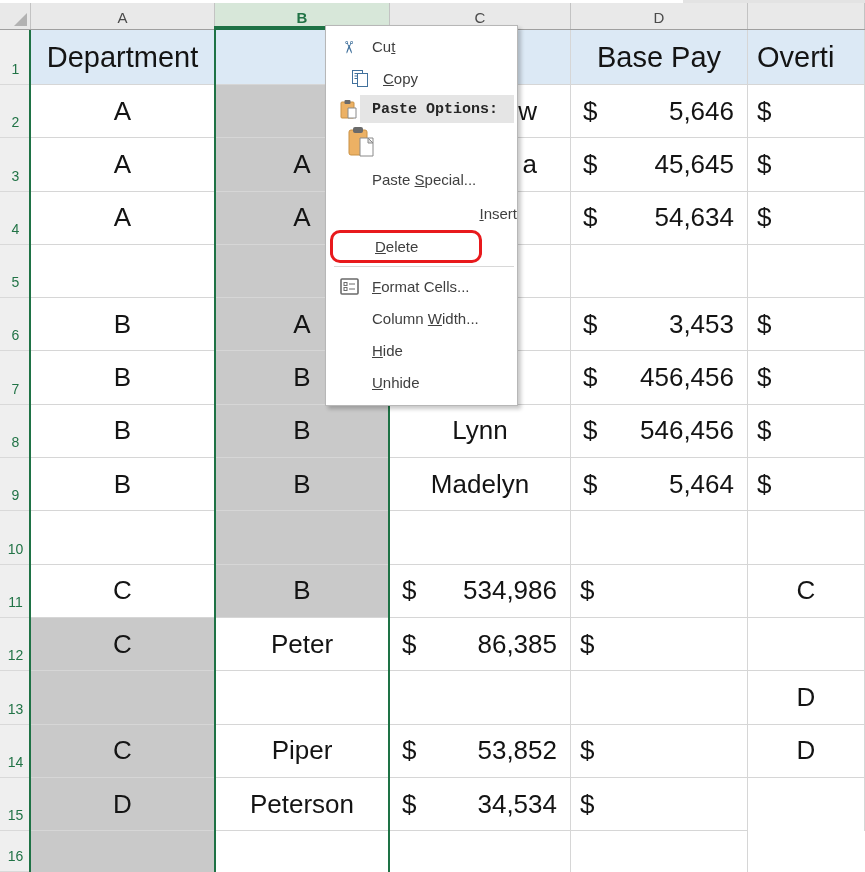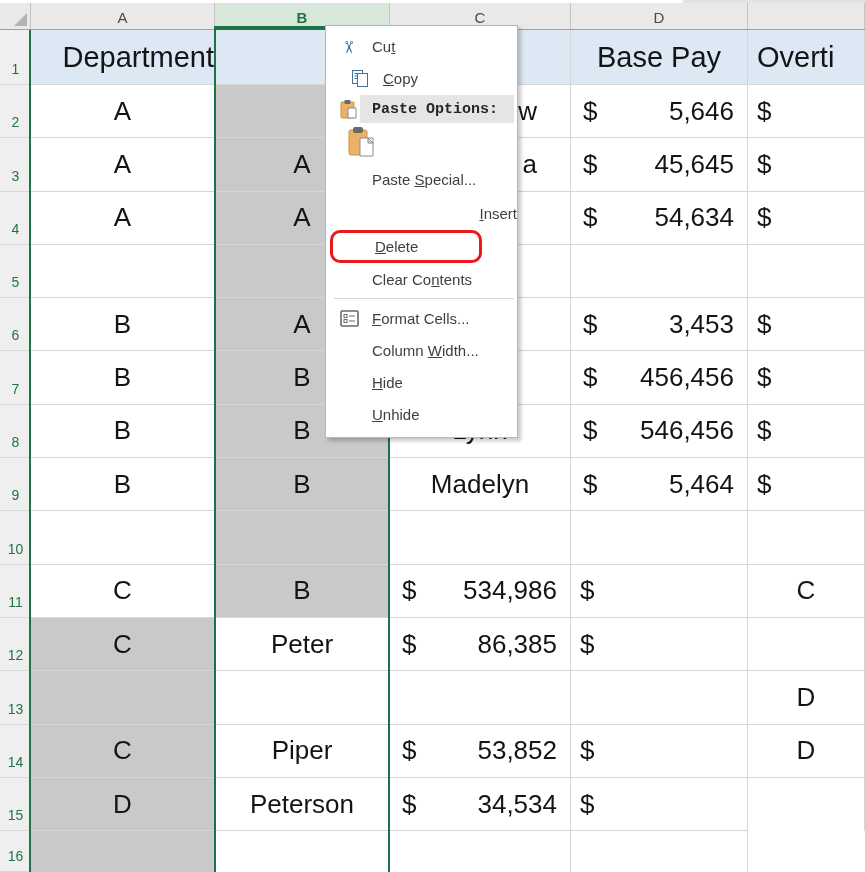--- a/index.html
+++ b/index.html
@@ -26,21 +26,21 @@
   .row-num{display:flex;align-items:flex-end;justify-content:center;padding-bottom:7px;
     font-size:14px;color:#217346;border-bottom:1px solid #d9d9d9;box-sizing:border-box;}
 
   
   #grid{position:absolute;left:31px;top:30px;width:834px;height:842px;
     display:grid;grid-template-rows:55px repeat(14,53.3px) 41px;}
   .cell{box-sizing:border-box;border-right:1px solid #d6d6d6;border-bottom:1px solid #d6d6d6;
     display:flex;align-items:center;justify-content:center;font-size:26px;color:#141414;
     overflow:hidden;white-space:nowrap;background:#fff;}
   .cell.r1{background:#dce9f5;font-size:29px;}
-  .cell.r1.col-a{justify-content:flex-end;padding-left:0;}
+  .cell.r1.col-a{justify-content:center;padding-left:0;}
   .cell.r1.col-e{justify-content:flex-start;padding-left:9px;}
   .cell.col-b.sel{background:#c9c9c9;}
   .cell.col-d{justify-content:space-between;padding:0 13px 0 12px;}
   .cell.r1.col-d{justify-content:center;padding:0;}
   .cell.col-e{justify-content:flex-start;padding-left:9px;}
   .cell.frag{justify-content:flex-end;padding-right:33px;}
   .cell.last{border-bottom:none;}
 
   
   .green-bar{position:absolute;background:#1e7245;z-index:5;}
@@ -405,24 +405,20 @@
         <span class="lbl">Paste <u>S</u>pecial...</span>
       </div>
       <div class="menu-item" style="height: 33px; justify-content: flex-end;">
         <span class="ico"></span>
         <span class="lbl"><u>I</u>nsert</span>
       </div>
       <div class="menu-item annotated" style="height: 33px;">
         <span class="ico"></span>
         <span class="lbl"><u>D</u>elete</span>
       </div>
-      <div class="menu-item" style="height: 32px;">
-        <span class="ico"></span>
-        <span class="lbl">Clear Co<u>n</u>tents</span>
-      </div>
       <div class="menu-sep"></div>
       <div class="menu-item" style="height: 32px;">
         <span class="ico">
           <svg width="19" height="17" viewBox="0 0 19 17">
             <rect x="1" y="1" width="17" height="15" rx="1" fill="#fff" stroke="#6a6a6a" stroke-width="1.6"></rect>
             <rect x="4" y="4.5" width="3" height="3" fill="none" stroke="#6a6a6a"></rect>
             <line x1="9" y1="6" x2="15" y2="6" stroke="#6a6a6a"></line>
             <rect x="4" y="9.5" width="3" height="3" fill="none" stroke="#6a6a6a"></rect>
             <line x1="9" y1="11" x2="15" y2="11" stroke="#6a6a6a"></line>
           </svg>

